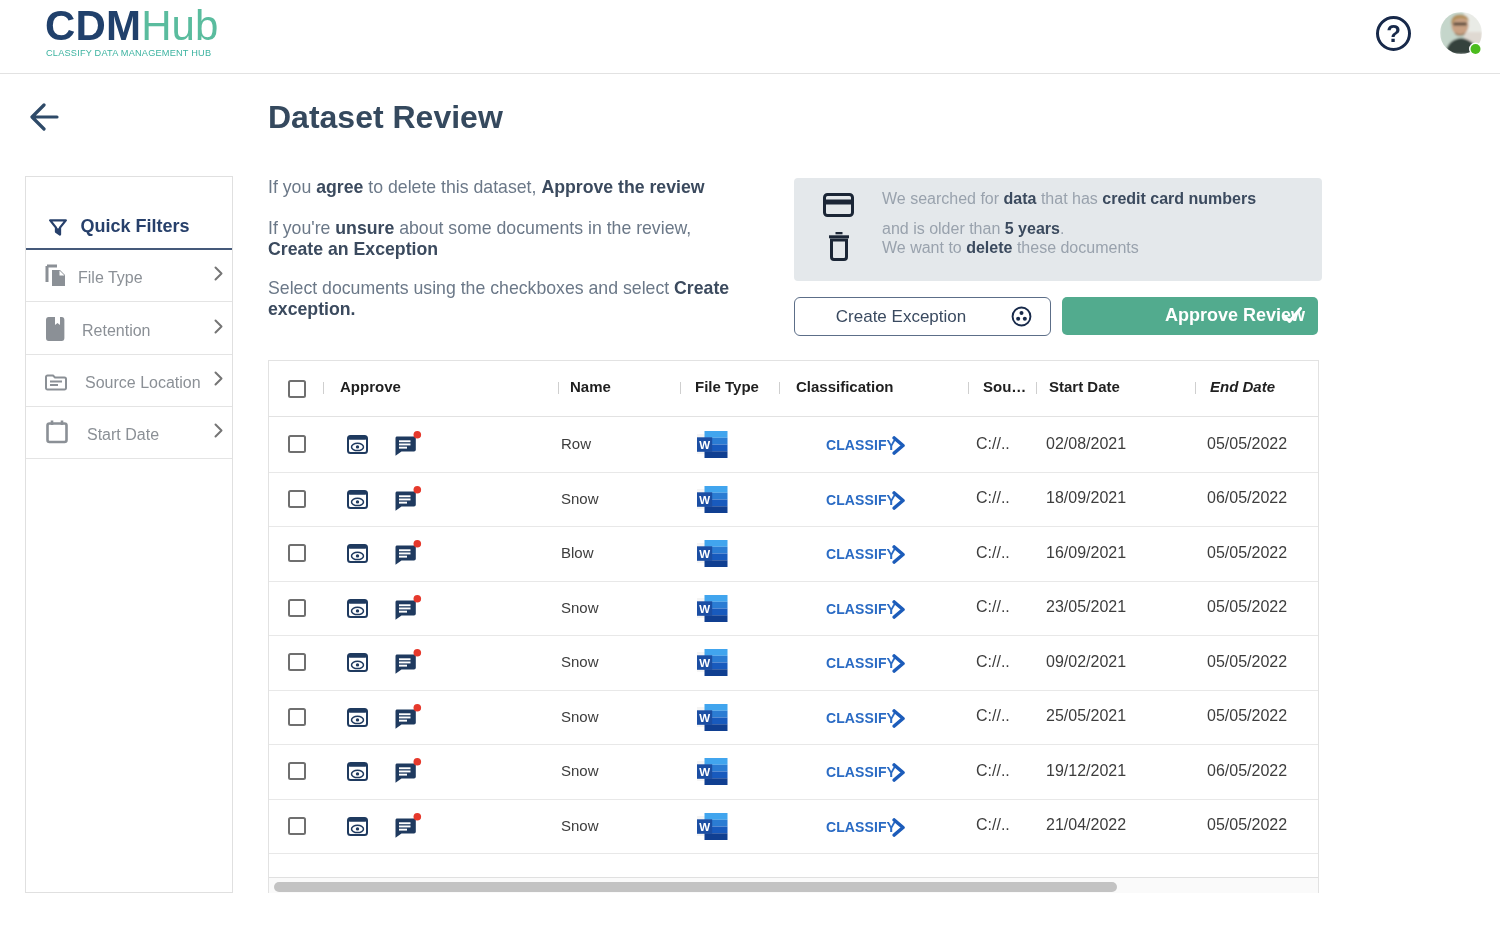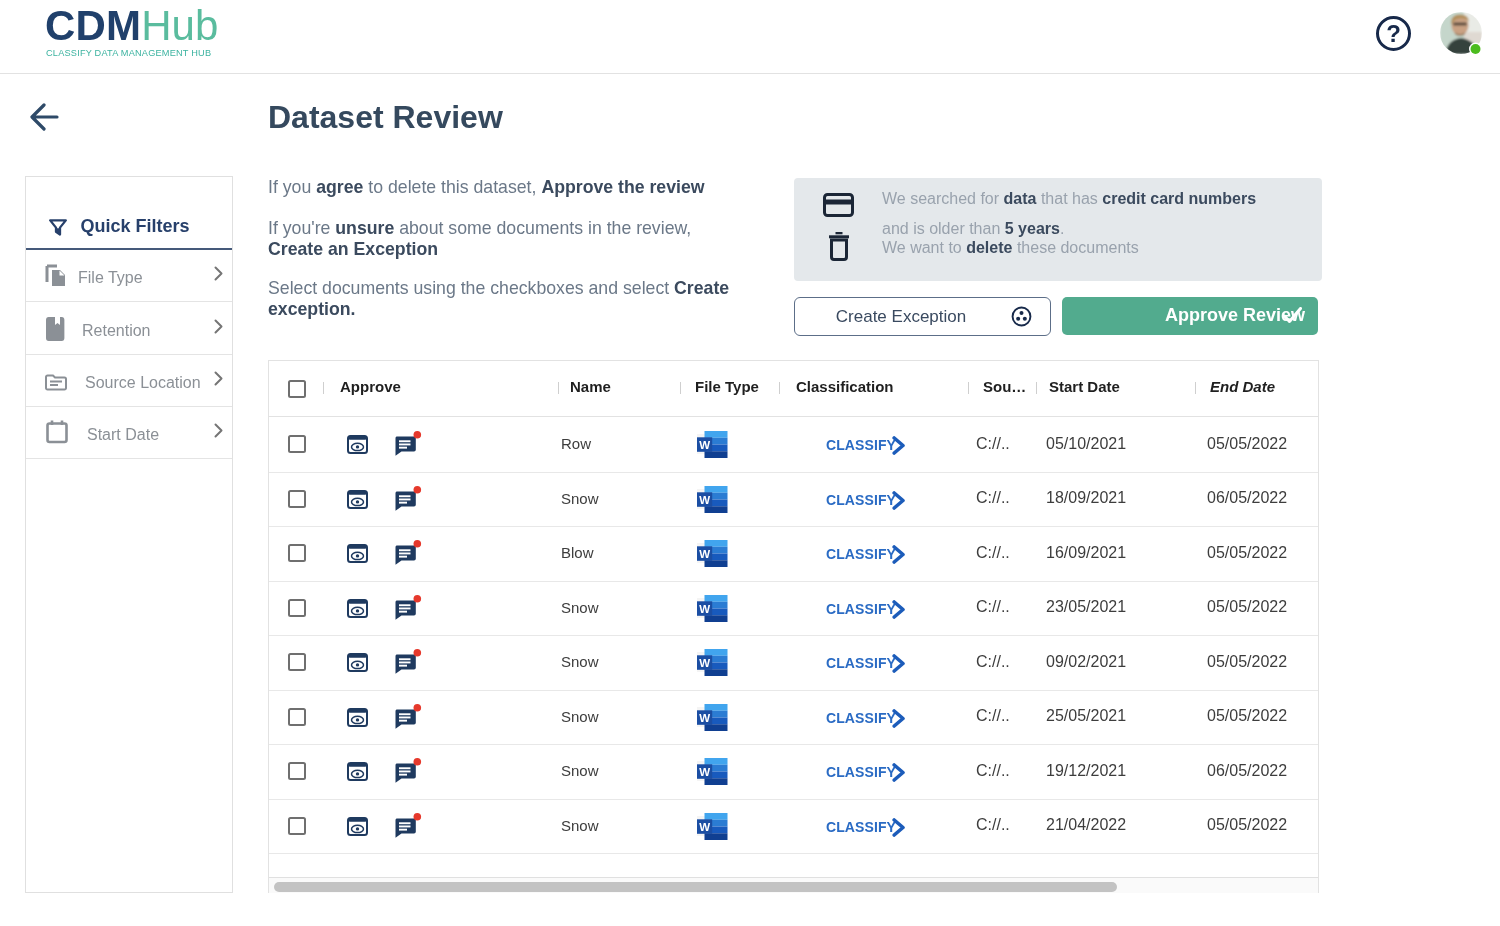--- a/index.html
+++ b/index.html
@@ -230,21 +230,21 @@
         <rect x="7.5" y="13.5" width="23" height="6.75" fill="#185abd"></rect>
         <rect x="7.5" y="20.25" width="23" height="6.75" fill="#103f91"></rect>
         <rect x="0" y="6.3" width="15.2" height="14.5" fill="#1b4ea3"></rect>
         <text x="7.6" y="17.6" font-family="Liberation Sans, sans-serif" font-size="11.5" font-weight="700" fill="#fff" text-anchor="middle">W</text>
       </svg>
       <div class="cls">CLASSIFY</div>
       <svg class="ic-chv" width="14" height="19" viewBox="0 0 14 19">
         <path d="M2.2 2 L11 9.5 L2.2 17" stroke="#1c5cba" stroke-width="3.6" fill="none" stroke-linecap="round" stroke-linejoin="round"></path>
       </svg>
       <div class="src">C://..</div>
-      <div class="sd">05/10/2021</div>
+      <div class="sd">02/08/2021</div>
       <div class="ed">05/05/2022</div>
     </div>
     <div class="trow" style="top:111.5px;">
       <div class="cbx"></div>
       <svg class="ic-eye" width="21" height="19" viewBox="0 0 21 19">
         <rect x="1" y="1" width="19" height="17" rx="2.5" stroke="#1f3a5f" stroke-width="2" fill="none"></rect>
         <rect x="1.5" y="1.5" width="18" height="3.2" rx="1.5" fill="#1f3a5f"></rect>
         <ellipse cx="10.5" cy="11.9" rx="6" ry="3.7" stroke="#1f3a5f" stroke-width="1.5" fill="none"></ellipse>
         <circle cx="10.5" cy="11.9" r="1.7" fill="#1f3a5f"></circle>
       </svg>

